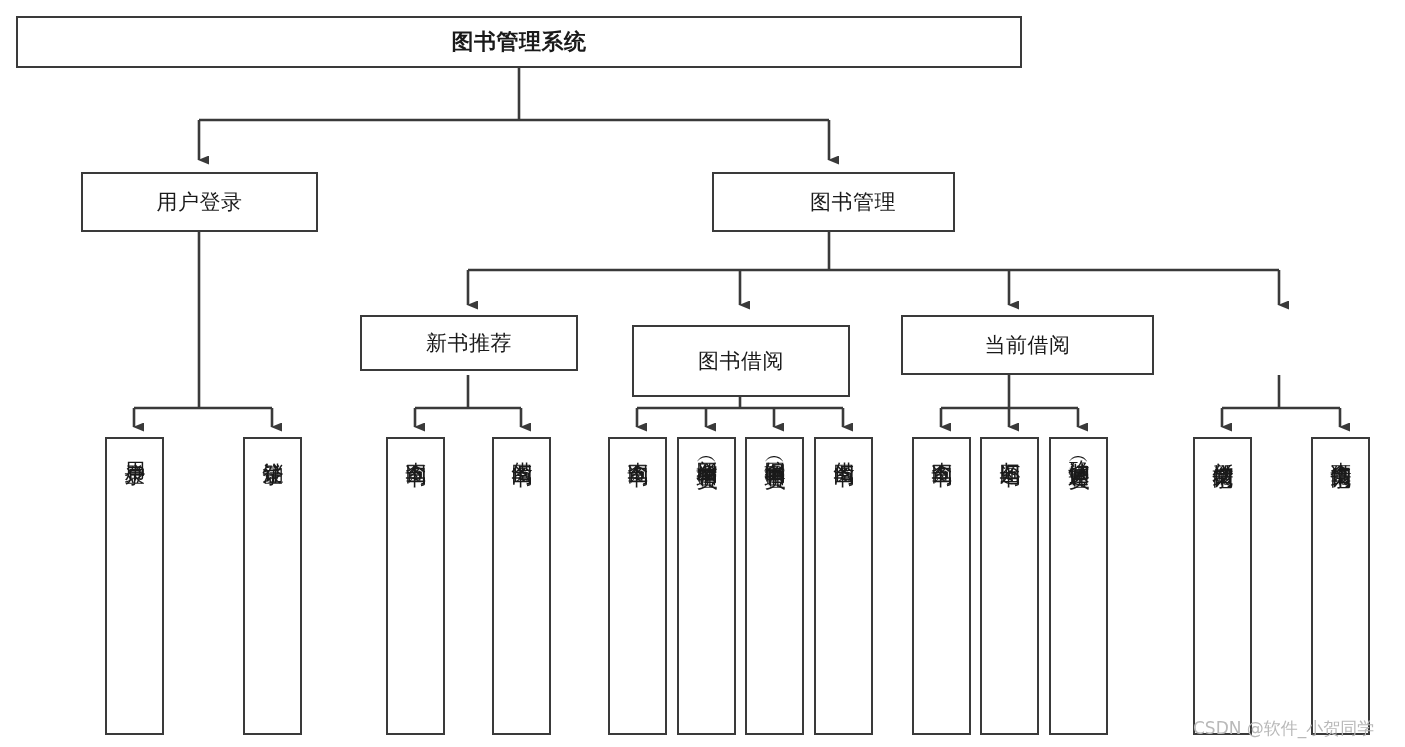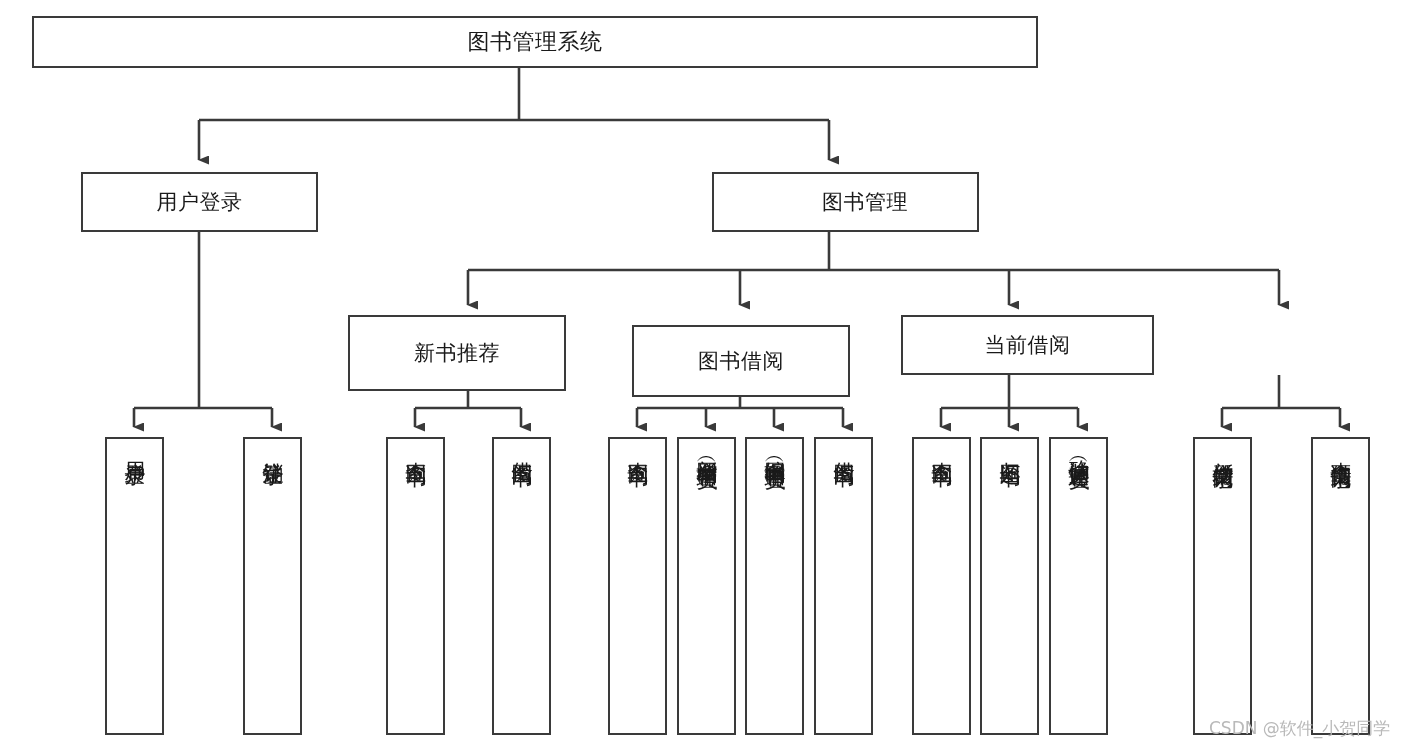--- a/index.html
+++ b/index.html
@@ -126,33 +126,33 @@
       <path d="M1009,408 L1009,427" marker-end="url(#arr)"></path>
       <path d="M1078,408 L1078,427" marker-end="url(#arr)"></path>
 
       <path d="M1279,375 L1279,408"></path>
       <path d="M1222,408 L1340,408"></path>
       <path d="M1222,408 L1222,427" marker-end="url(#arr)"></path>
       <path d="M1340,408 L1340,427" marker-end="url(#arr)"></path>
     </g>
   </svg>
 
-  <div class="node horiz root" style="left:32px; top:16px; width:1006px; height:52px;">
+  <div class="node horiz root" style="left:16px; top:16px; width:1006px; height:52px;font-weight:bold;">
     <span class="label">图书管理系统</span>
   </div>
 
   <div class="node horiz" style="left:81px; top:172px; width:237px; height:60px;">
     <span class="label">用户登录</span>
   </div>
 
-  <div class="node horiz" style="left:712px; top:172px; width:267px; height:60px;padding-left:39px;">
+  <div class="node horiz" style="left:712px; top:172px; width:243px; height:60px;padding-left:39px;">
     <span class="label">图书管理</span>
   </div>
 
-  <div class="node horiz" style="left:348px; top:315px; width:218px; height:76px;">
+  <div class="node horiz" style="left:360px; top:315px; width:218px; height:56px;">
     <span class="label">新书推荐</span>
   </div>
 
   <div class="node horiz" style="left:632px; top:325px; width:218px; height:72px;">
     <span class="label">图书借阅</span>
   </div>
 
   <div class="node horiz" style="left:901px; top:315px; width:253px; height:60px;">
     <span class="label">当前借阅</span>
   </div>
@@ -203,15 +203,15 @@
   </div>
 
   <div class="node vert" style="left:1193px; top:437px; width:59px; height:298px;">
     <span class="label">新增借阅记录</span>
   </div>
 
   <div class="node vert" style="left:1311px; top:437px; width:59px; height:298px;">
     <span class="label">查询借阅记录</span>
   </div>
 
-  <div class="watermark" style="left:1193px; top:717px;padding-left:16px;">CSDN @软件_小贺同学</div>
+  <div class="watermark" style="left:1193px; top:717px;">CSDN @软件_小贺同学</div>
 
 </div>
 
 </body></html>

